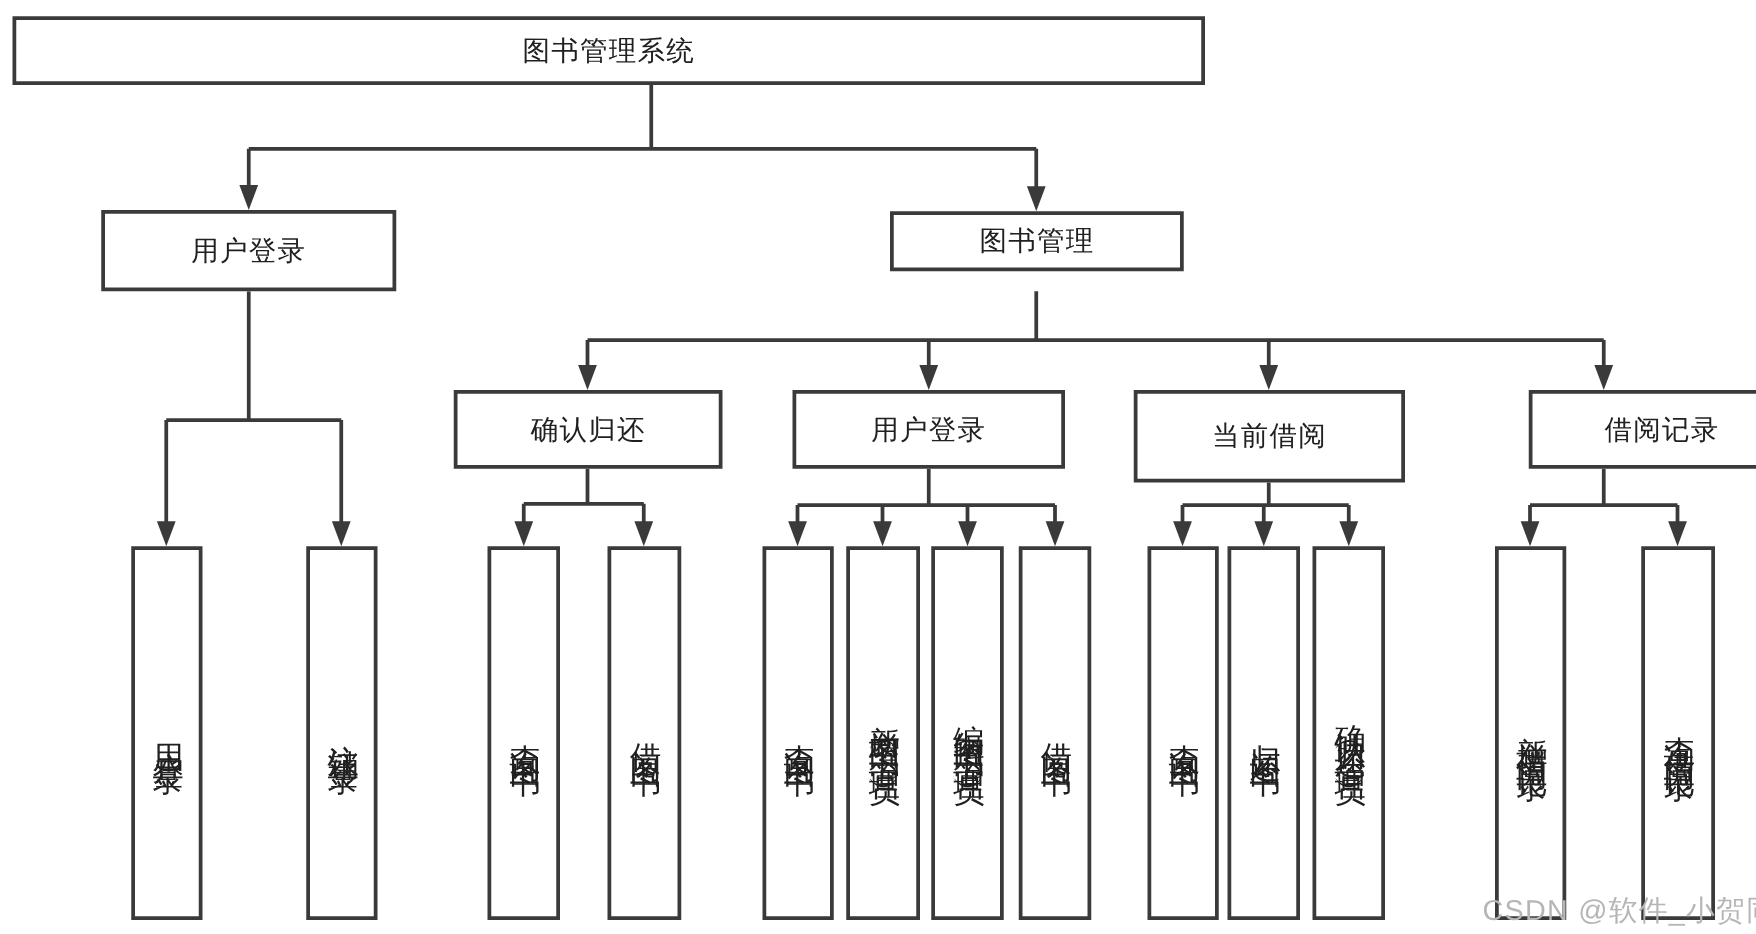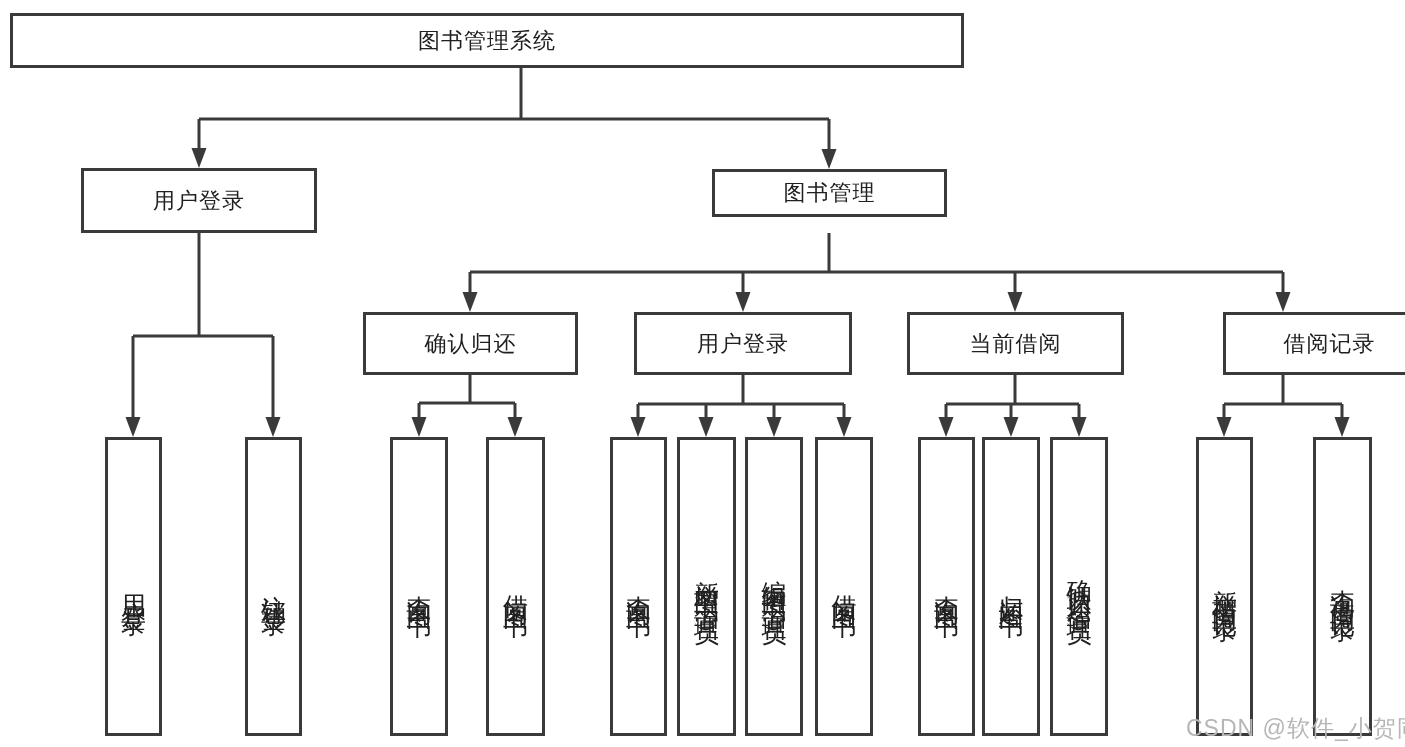--- a/index.html
+++ b/index.html
@@ -65,21 +65,21 @@
     </div>
     <div class="node h" style="left: 712px; top: 169px; width: 235px; height: 48px;">
       <span>图书管理</span>
     </div>
     <div class="node h" style="left: 363px; top: 312px; width: 215px; height: 63px;">
       <span>确认归还</span>
     </div>
     <div class="node h" style="left: 634px; top: 312px; width: 218px; height: 63px;">
       <span>用户登录</span>
     </div>
-    <div class="node h" style="left: 907px; top: 312px; width: 217px; height: 63px;">
+    <div class="node h" style="left: 907px; top: 312px; width: 217px; height: 74px;">
       <span>当前借阅</span>
     </div>
     <div class="node h" style="left: 1177px; top: 312px; width: 213px; height: 63px; margin-left: 46px;">
       <span>借阅记录</span>
     </div>
     <div class="node v" style="left: 105px; top: 437px; width: 57px; height: 299px;">
       <span class="vtext">用户登录</span>
     </div>
     <div class="node v" style="left: 245px; top: 437px; width: 57px; height: 299px;">
       <span class="vtext">注销登录</span>

